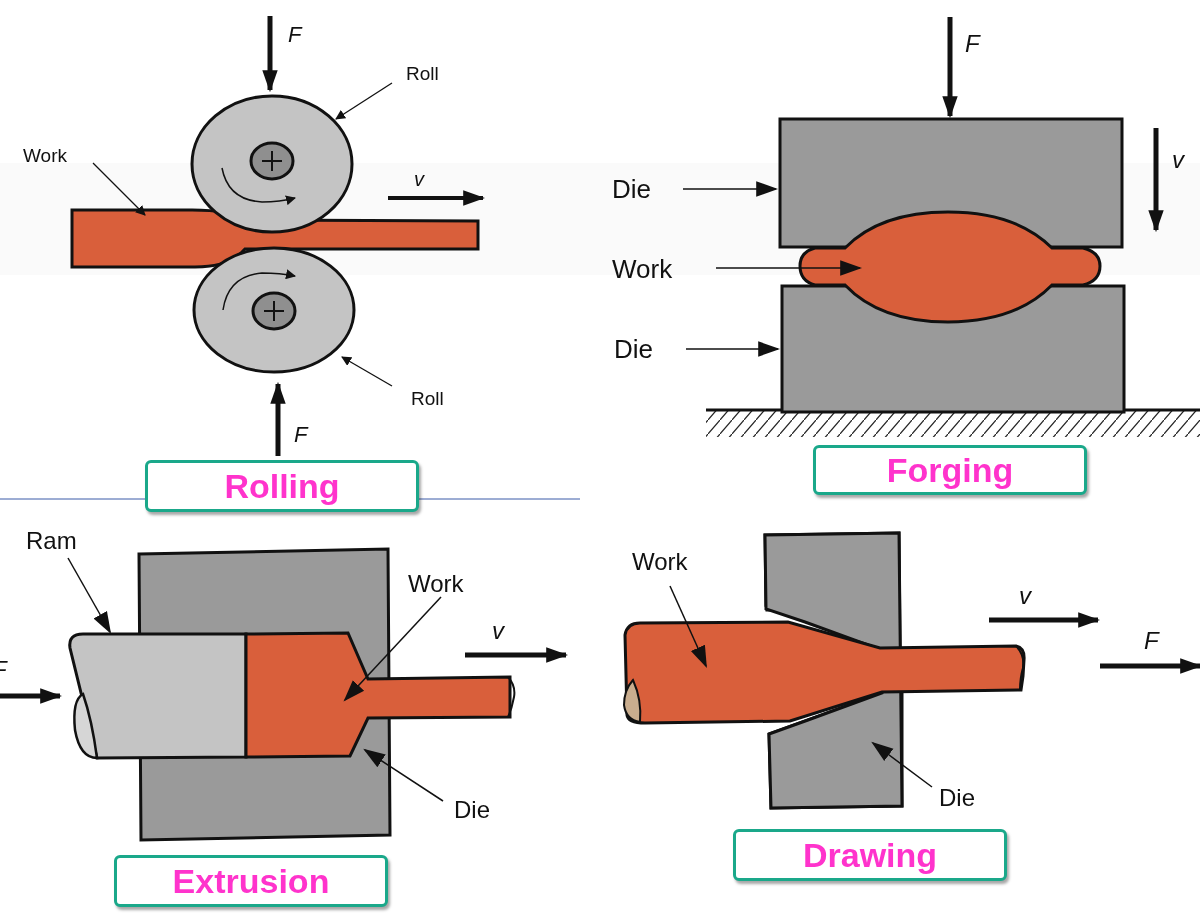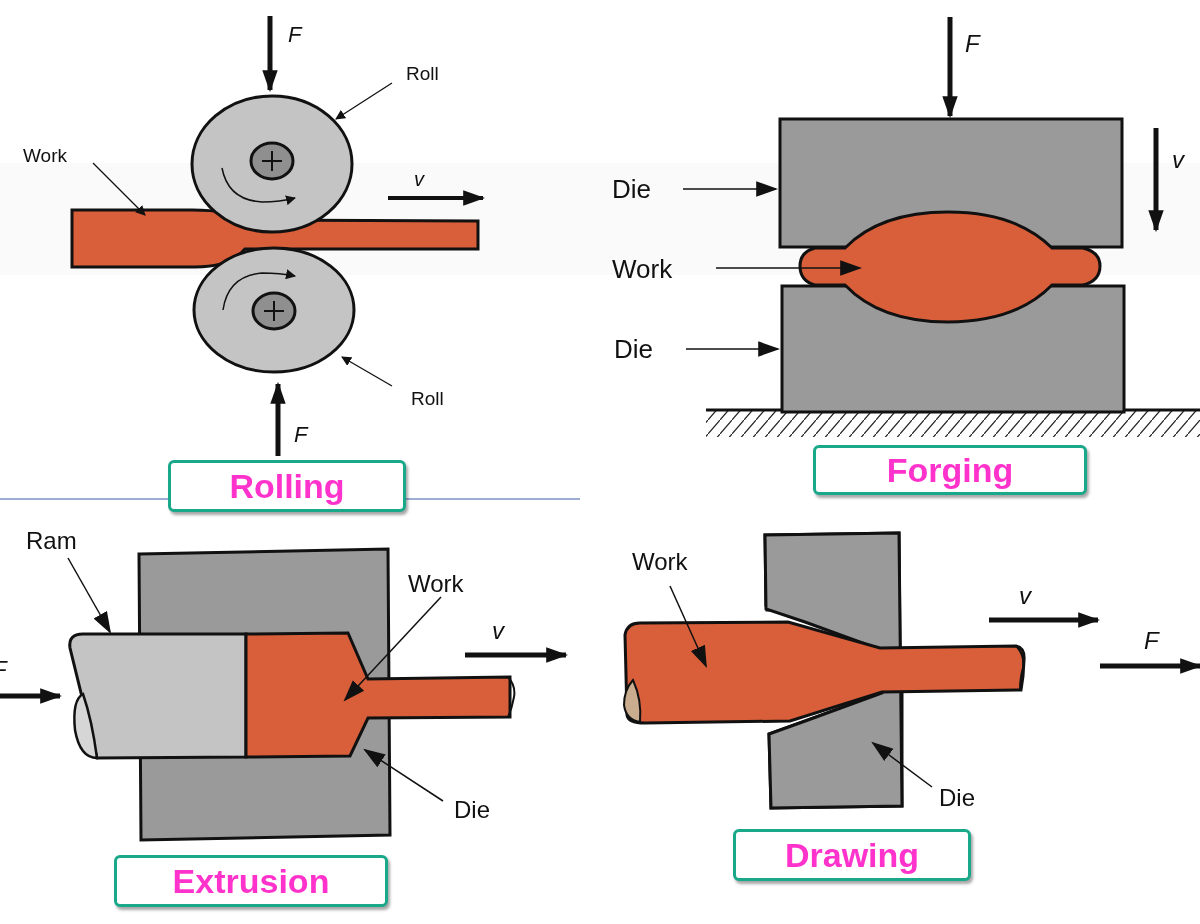--- a/index.html
+++ b/index.html
@@ -124,16 +124,16 @@
     <line x1="670" y1="586" x2="706" y2="666" stroke="#111" stroke-width="1.5" marker-end="url(#ahBig)"></line>
     <line x1="932" y1="787" x2="873" y2="743" stroke="#111" stroke-width="1.5" marker-end="url(#ahBig)"></line>
 
     <text class="lbl" x="632" y="570" font-size="24">Work</text>
     <text class="lbl ital" x="1019" y="604" font-size="24">v</text>
     <text class="lbl ital" x="1144" y="649" font-size="24">F</text>
     <text class="lbl" x="939" y="806" font-size="24">Die</text>
   </g>
 </svg>
 
-<div class="title-box" style="left:168px; top:460px; width:238px; height:52px;">Rolling</div>
+<div class="title-box" style="left:145px; top:460px; width:274px; height:52px;">Rolling</div>
 <div class="title-box" style="left:813px; top:445px; width:274px; height:50px;">Forging</div>
 <div class="title-box" style="left:101px; top:855px; width:274px; height:52px;margin-left:13px;">Extrusion</div>
-<div class="title-box" style="left:733px; top:829px; width:238px; height:52px;">Drawing</div>
+<div class="title-box" style="left:733px; top:829px; width:274px; height:52px;">Drawing</div>
 
 </body></html>

